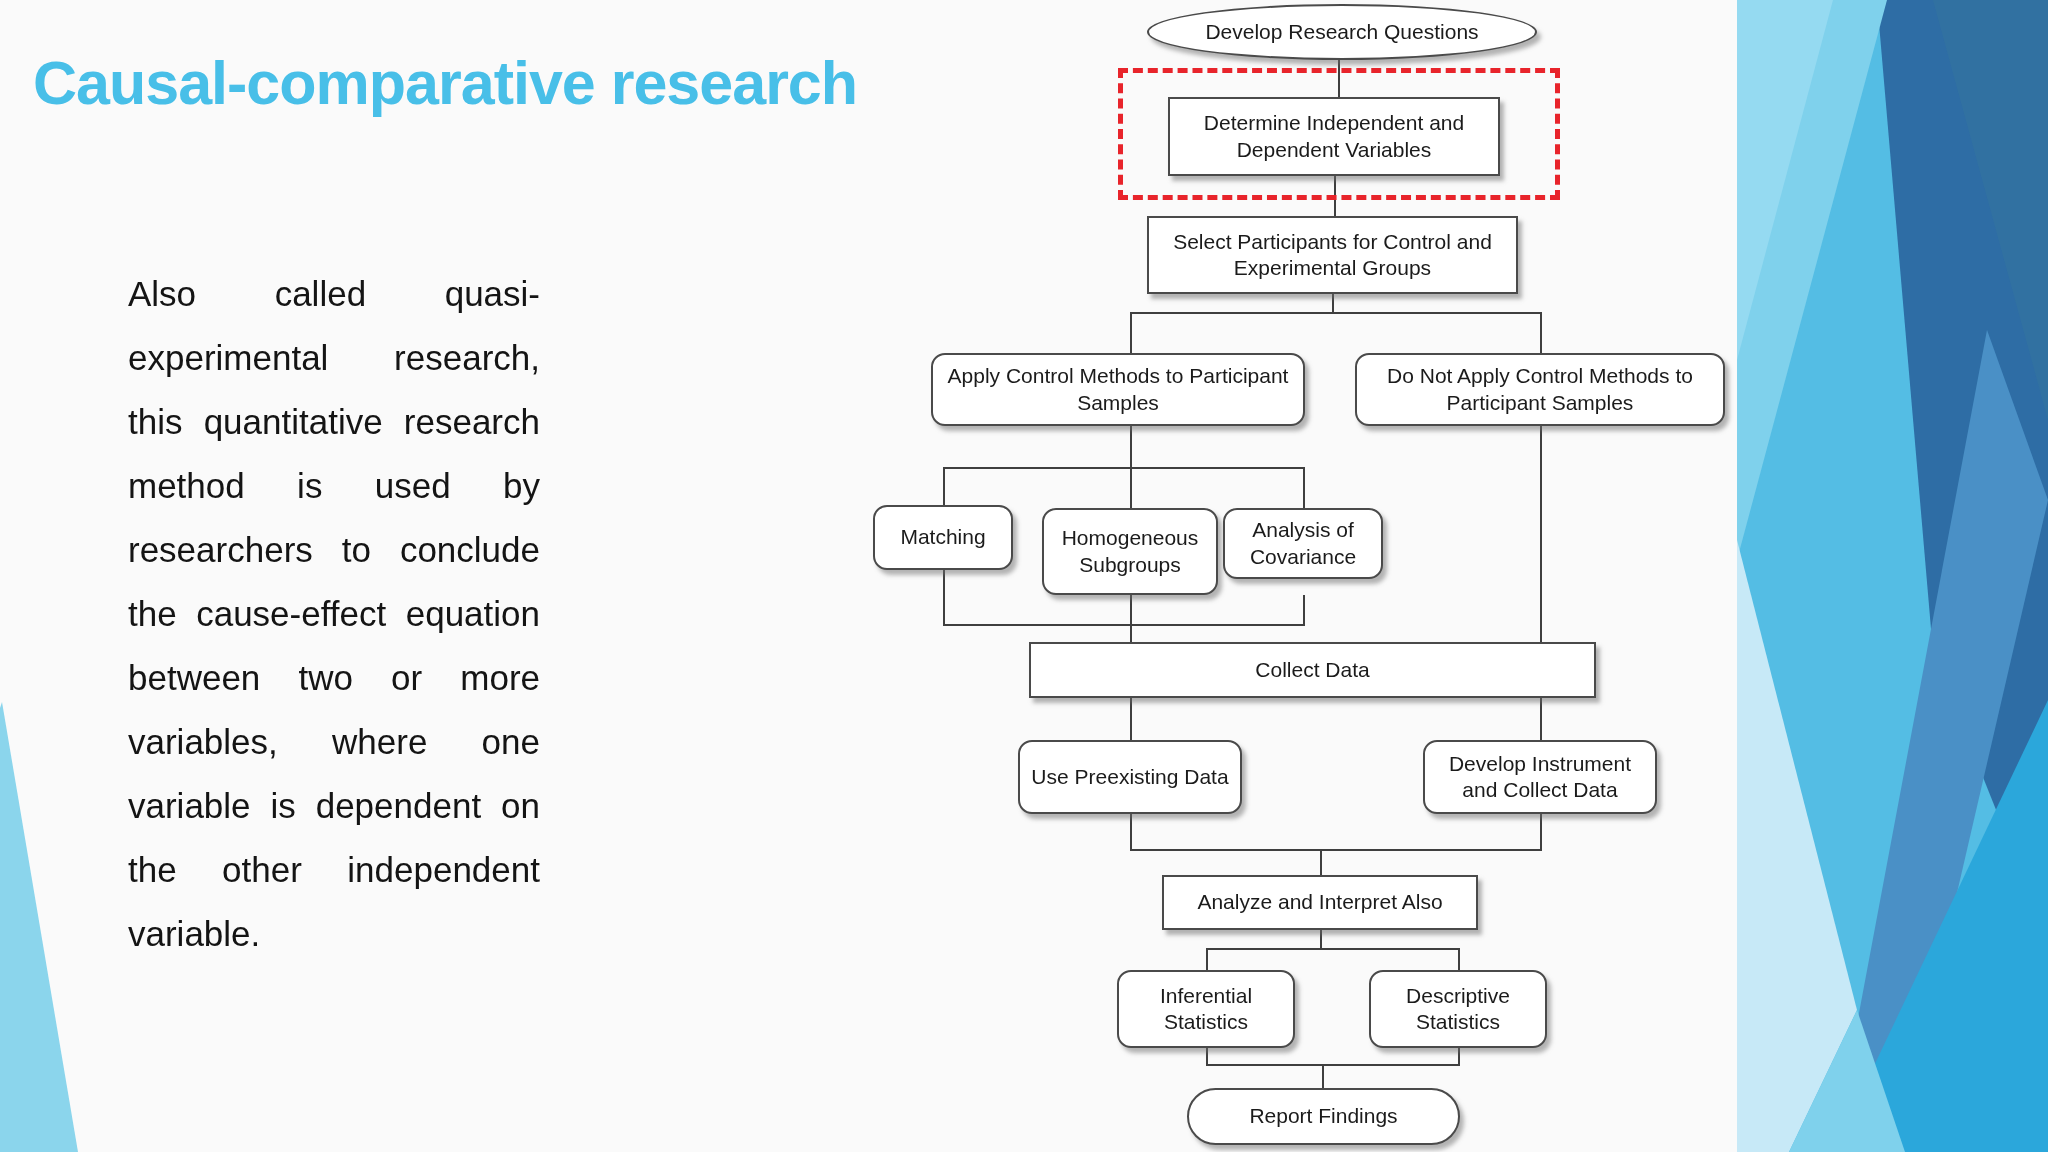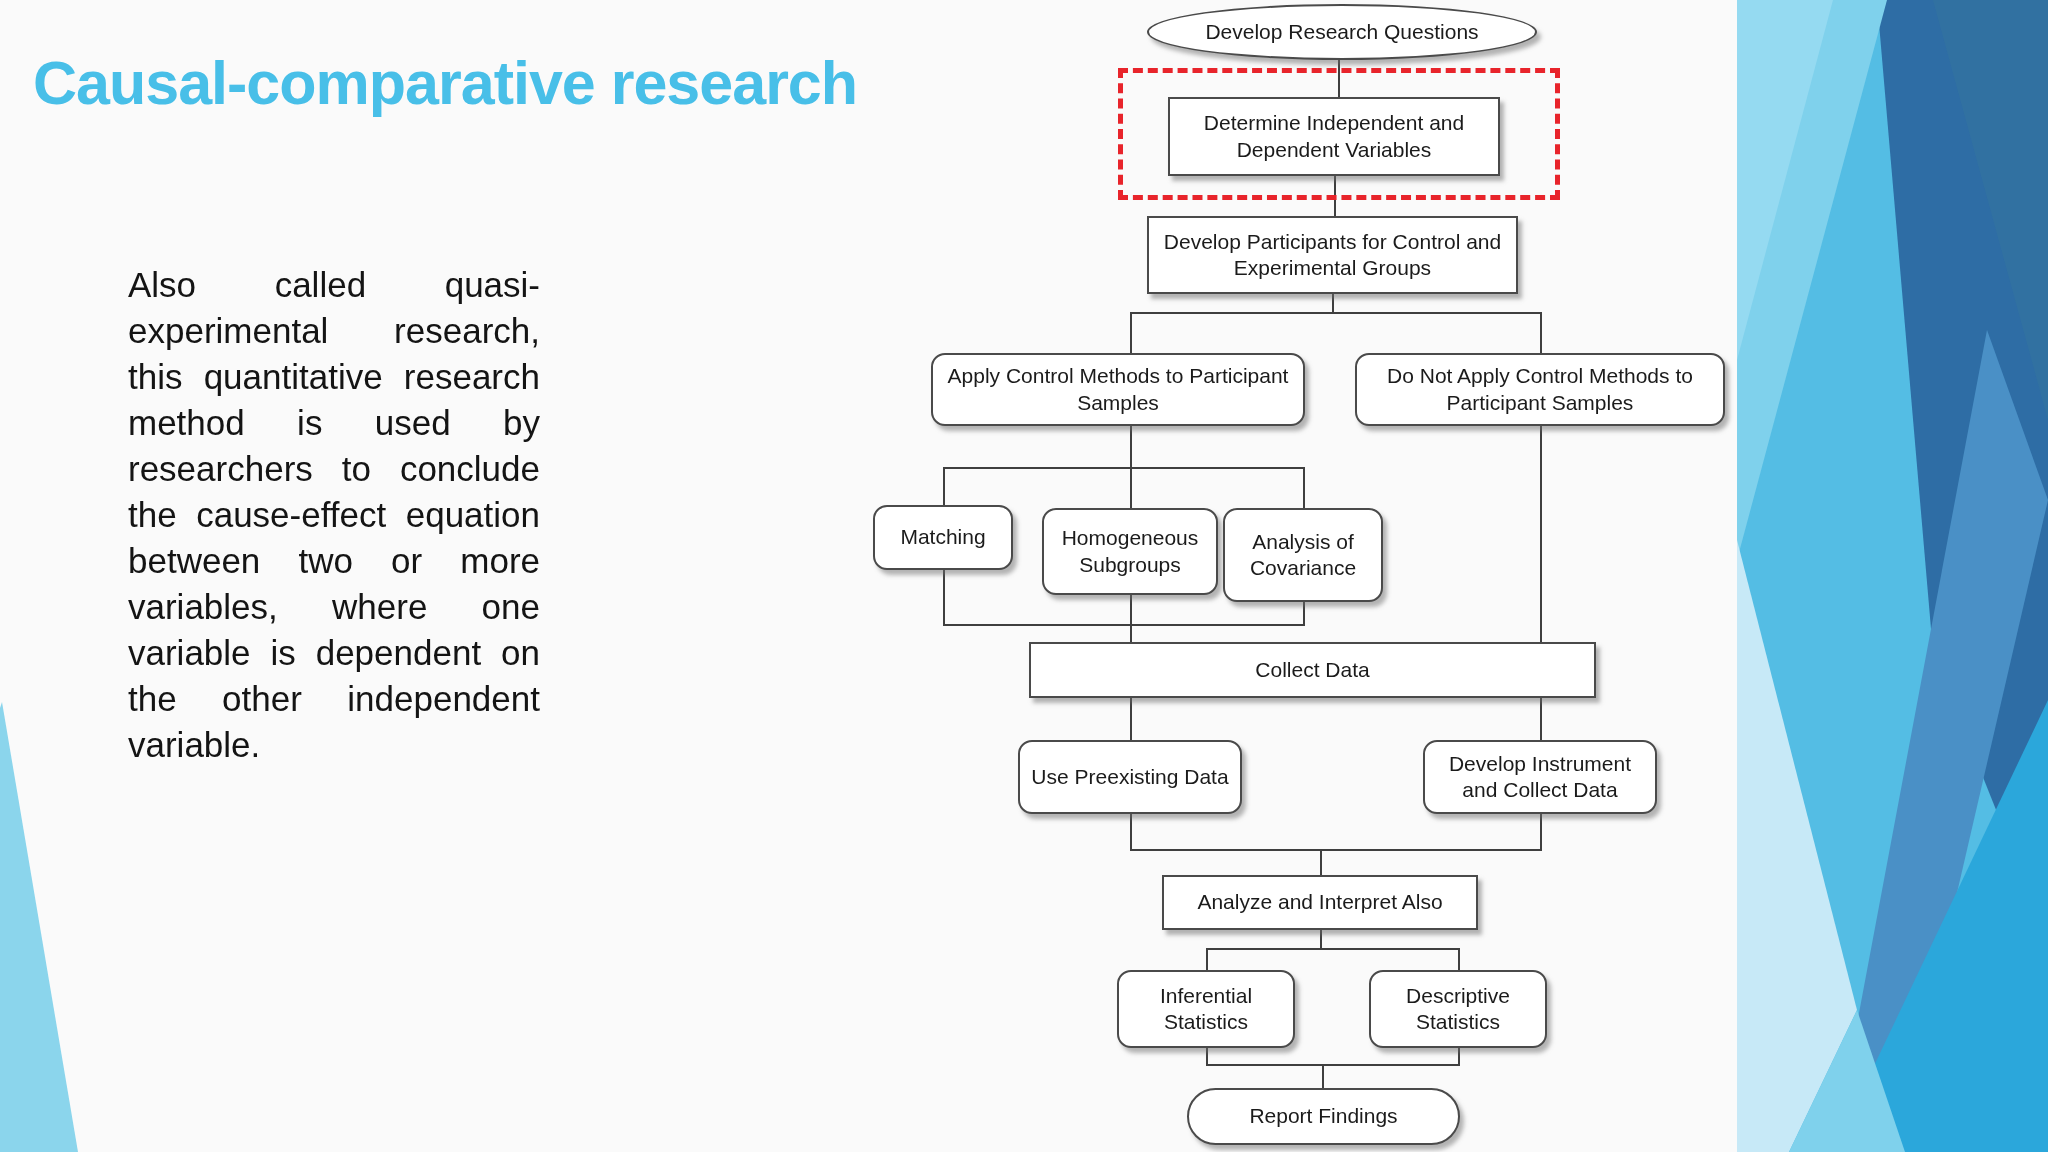--- a/index.html
+++ b/index.html
@@ -4,21 +4,21 @@
 <style>
   html,body{margin:0;padding:0;}
   body{width:2048px;height:1152px;overflow:hidden;background:#FAFAFA;
        font-family:"Liberation Sans", sans-serif;}
   .slide{position:relative;width:2048px;height:1152px;overflow:hidden;background:#FAFAFA;}
 
   
   .title{position:absolute;left:33px;top:48px;width:1060px;
          font-size:61px;font-weight:800;letter-spacing:-1px;color:#48BFE8;}
   .body-text{position:absolute;left:128px;top:262px;width:412px;
-             font-size:35px;line-height:46px;color:#141414;
+             font-size:35px;line-height:64px;color:#141414;
              text-align:justify;text-align-last:left;}
 
   
   .node{position:absolute;background:#fff;border:2px solid #4a4a4a;
         box-shadow:4px 5px 4px rgba(110,110,110,.5);
         display:flex;align-items:center;justify-content:center;text-align:center;
         font-size:21px;color:#1b1b1b;line-height:1.25;padding:4px 11px;box-sizing:border-box;}
   .round{border-radius:14px;}
   .ellipse{border-radius:50%;}
   .stadium{border-radius:30px;}
@@ -85,31 +85,31 @@
     <div class="line" style="left:1458px;top:1048px;width:2px;height:16px;"></div>
     <div class="line" style="left:1206px;top:1064px;width:254px;height:2px;"></div>
     <div class="line" style="left:1322px;top:1064px;width:2px;height:24px;"></div>
 
     <div class="redbox" style="left:1118px;top:68px;width:442px;height:132px;"></div>
 
     <div class="node ellipse" style="left:1147px;top:4px;width:390px;height:56px;">Develop Research Questions</div>
 
     <div class="node" style="left:1168px;top:97px;width:332px;height:79px;">Determine Independent and Dependent Variables</div>
 
-    <div class="node" style="left:1147px;top:216px;width:371px;height:78px;">Develop Participants for Control and Experimental Groups</div>
+    <div class="node" style="left:1147px;top:216px;width:371px;height:78px;">Select Participants for Control and Experimental Groups</div>
 
     <div class="node round" style="left:931px;top:353px;width:374px;height:73px;">Apply Control Methods to Participant Samples</div>
 
     <div class="node round" style="left:1355px;top:353px;width:370px;height:73px;">Do Not Apply Control Methods to Participant Samples</div>
 
     <div class="node round" style="left:873px;top:505px;width:140px;height:65px;">Matching</div>
 
     <div class="node round" style="left:1042px;top:508px;width:176px;height:87px;">Homogeneous Subgroups</div>
 
-    <div class="node round" style="left:1223px;top:508px;width:160px;height:94px;">Analysis of Covariance</div>
+    <div class="node round" style="left:1223px;top:508px;width:160px;height:71px;">Analysis of Covariance</div>
 
     <div class="node" style="left:1029px;top:642px;width:567px;height:56px;">Collect Data</div>
 
     <div class="node round" style="left:1018px;top:740px;width:224px;height:74px;">Use Preexisting Data</div>
 
     <div class="node round" style="left:1423px;top:740px;width:234px;height:74px;">Develop Instrument and Collect Data</div>
 
     <div class="node" style="left:1162px;top:875px;width:316px;height:55px;">Analyze and Interpret Also</div>
 
     <div class="node round" style="left:1117px;top:970px;width:178px;height:78px;text-align:center;">Inferential Statistics</div>

